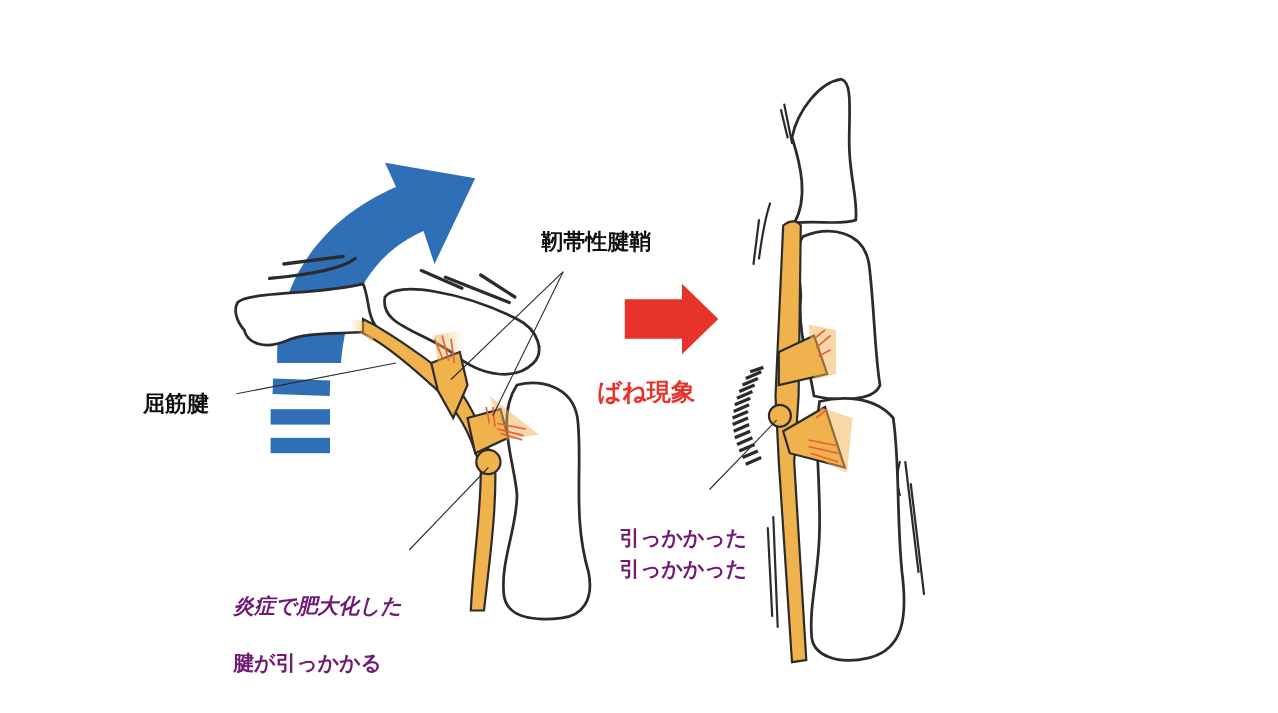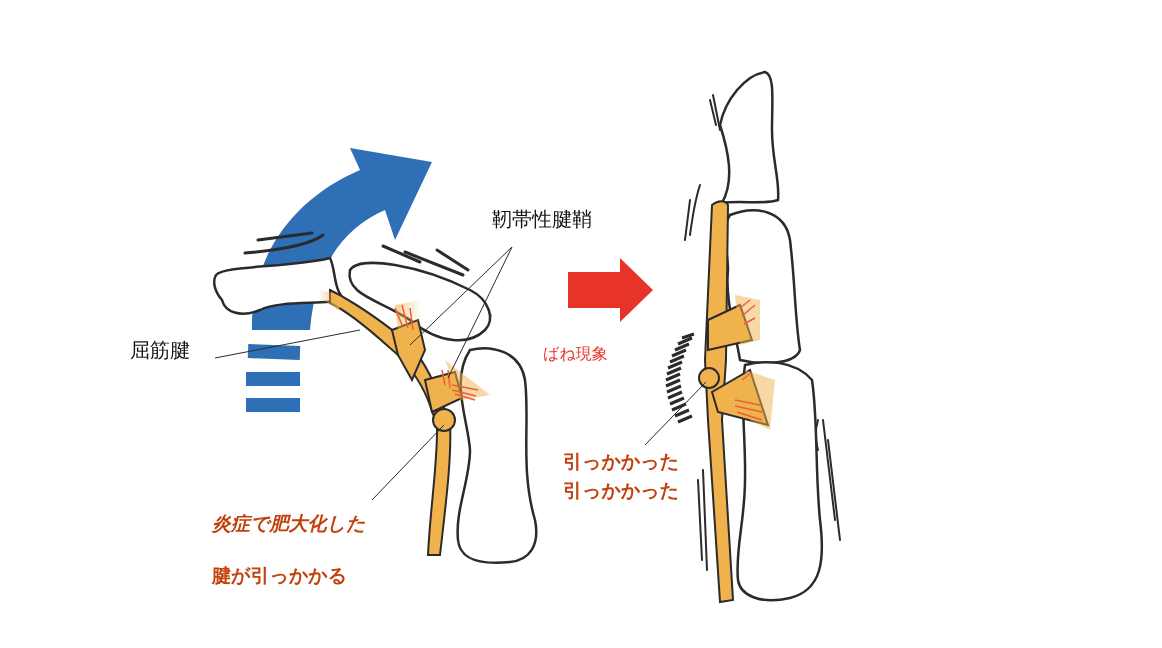--- a/index.html
+++ b/index.html
@@ -1,20 +1,20 @@
 <!DOCTYPE html>
 <html><head>
 <meta charset="utf-8">
 <style>
   html, body { margin: 0; padding: 0; background: #ffffff; }
   body { width: 1162px; height: 648px; position: relative; overflow: hidden;
          font-family: "DejaVu Sans", "Liberation Sans", sans-serif; }
   svg.art { position: absolute; left: 0; top: 0; }
-  .label { position: absolute; font-weight: normal; color: #111; white-space: nowrap; line-height: 1.25; }
-  .label.gray { color: #c2410c; font-weight: bold; }
+  .label { position: absolute; font-weight: bold; color: #111; white-space: nowrap; line-height: 1.25; }
+  .label.gray { color: #701a75; font-weight: bold; margin-top: 28px; }
   .label.red { color: #e8332a; }
 </style>
 </head>
 <body>
 
 <svg class="art" width="1162" height="648" viewBox="0 0 1162 648">
   <defs>
     <linearGradient id="fadeTendon" x1="0" y1="0" x2="1" y2="0">
       <stop offset="0" stop-color="#f0b24d" stop-opacity="0"></stop>
       <stop offset="1" stop-color="#f0b24d" stop-opacity="1"></stop>
@@ -144,18 +144,18 @@
              M666 386 L 680 380 M667 392 L 681 386 M668 398 L 682 392 M670 404 L 684 398
              M672 410 L 686 404 M675 416 L 689 410 M678 422 L 692 416"></path>
   </g>
 
   <g stroke="#2b2b2b" stroke-width="1" fill="none">
     <path d="M645 445 L 706 382"></path>
   </g>
 </svg>
 
 <div class="label" style="left:492px; top:207px; font-size:20px;">靭帯性腱鞘</div>
-<div class="label" style="left:130px; top:338px; font-size:20px;">屈筋腱</div>
+<div class="label" style="left:130px; top:355px; font-size:20px;">屈筋腱</div>
 <div class="label gray" style="left:212px; top:512px; font-size:19px;font-style:italic;">炎症で肥大化した</div>
 <div class="label gray" style="left:212px; top:564px; font-size:19px;">腱が引っかかる</div>
-<div class="label red" style="left:543px; top:344px; font-size:16px;">ばね現象</div>
+<div class="label red" style="left:543px; top:344px; font-size:22px;">ばね現象</div>
 <div class="label gray" style="left:563px; top:450px; font-size:19px;">引っかかった</div>
 <div class="label gray" style="left:563px; top:479px; font-size:19px;">引っかかった</div>
 
 </body></html>

